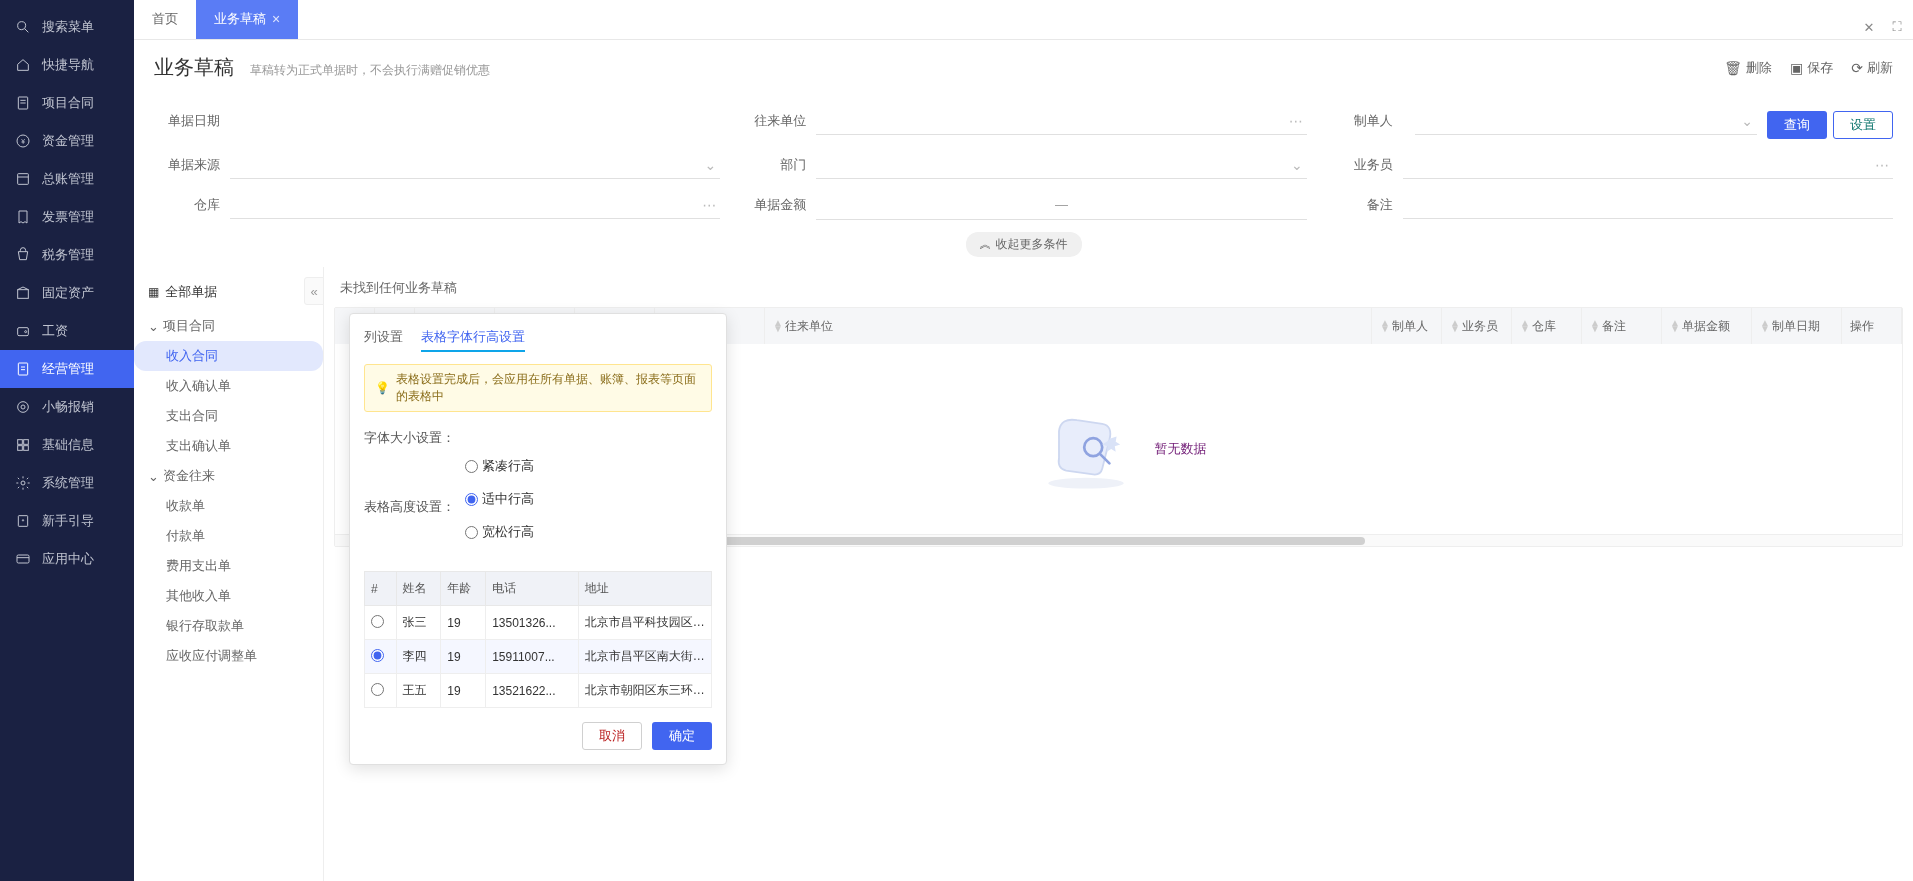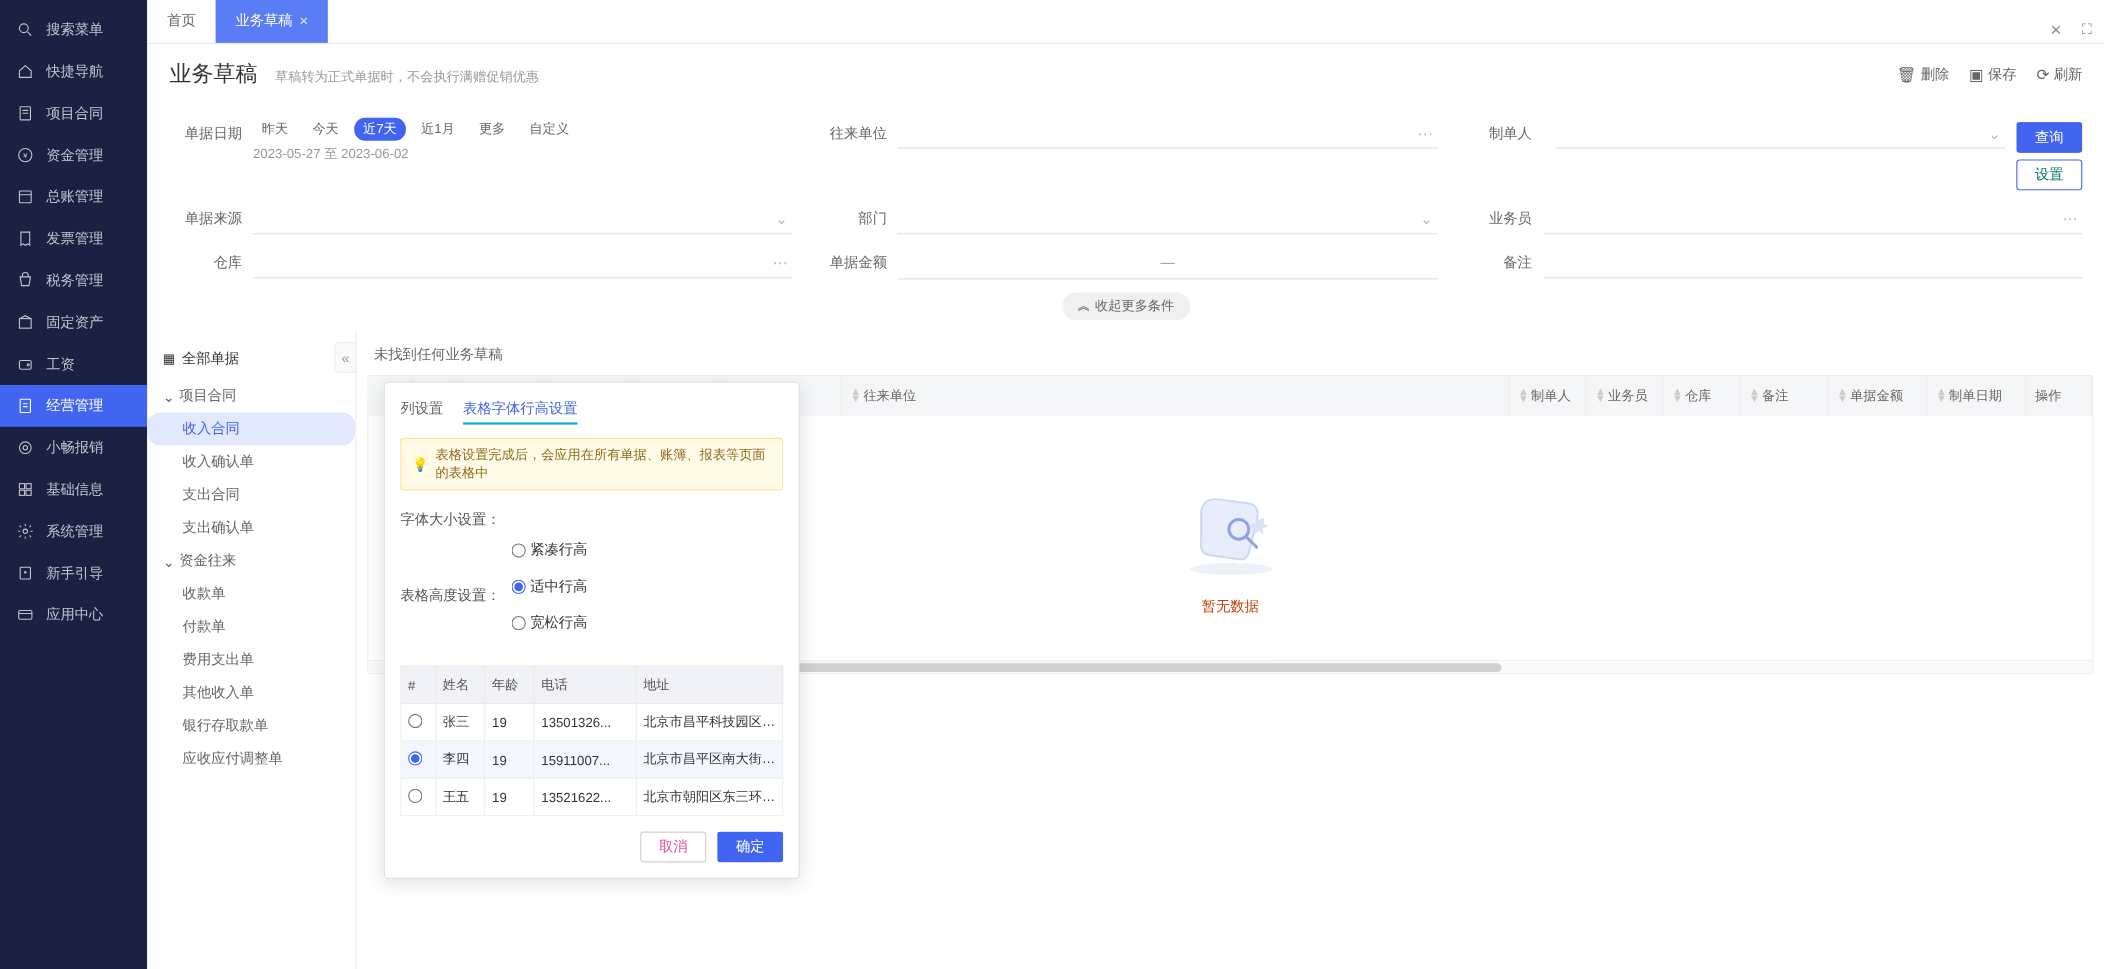--- a/index.html
+++ b/index.html
@@ -38,25 +38,25 @@
     .filter-grid { display: grid; grid-template-columns: repeat(3, 1fr); gap: 0 20px; }
     .filter-cell { display: flex; align-items: flex-start; padding: 6px 0; }
     .filter-label { width: 76px; text-align: right; padding-right: 10px; color: #666; line-height: 28px; flex-shrink: 0; }
     .filter-control { flex: 1; position: relative; }
     .date-chips { display: flex; gap: 6px; flex-wrap: wrap; align-items: center; }
     .date-chip { padding: 2px 8px; border-radius: 10px; cursor: pointer; color: #666; font-size: 12px; }
     .date-chip.active { background: #4165f0; color: #fff; }
     .date-range { font-size: 12px; color: #999; margin-top: 4px; }
     .inp { height: 28px; width: 100%; border: none; border-bottom: 1px solid #e0e0e0; background: transparent; outline: none; padding-right: 24px; }
     .inp-suffix { position: absolute; right: 4px; top: 6px; color: #bbb; cursor: pointer; font-size: 14px; }
-    .filter-right-btns { display: flex; flex-direction: column; gap: 6px; align-items: flex-end; padding-top: 4px; }
+    .filter-right-btns { display: flex; flex-direction: row; gap: 6px; align-items: flex-end; padding-top: 4px; }
     .btn { padding: 4px 16px; border-radius: 3px; cursor: pointer; font-size: 13px; border: 1px solid transparent; }
     .btn-primary { background: #4165f0; color: #fff; }
     .btn-outline { background: #fff; border-color: #4165f0; color: #0f766e; }
-    .btn-default { background: #fff; border-color: #d0d0d0; color: #ec4899; }
+    .btn-default { background: #fff; border-color: #d0d0d0; color: #b91c1c; }
     .amount-dash { text-align: center; color: #999; line-height: 28px; border-bottom:1px solid #e0e0e0;}
     .collapse-bar { text-align: center; padding: 6px 0 10px; }
     .collapse-pill { display: inline-flex; align-items: center; gap: 4px; background: #f0f0f0; padding: 4px 14px; border-radius: 12px; font-size: 12px; color: #666; cursor: pointer; }
     
     
     .body { flex: 1; display: flex; background: #fff; min-height: 0; }
     
     
     .tree-panel { width: 190px; border-right: 1px solid #eee; padding: 12px 0; position: relative; flex-shrink: 0; }
     .tree-header { display: flex; align-items: center; gap: 6px; padding: 4px 14px 10px; font-weight: 500; }
@@ -68,21 +68,21 @@
     
     
     .data-panel { flex: 1; display: flex; flex-direction: column; min-width: 0; position: relative; padding: 8px 10px;}
     .not-found { font-size: 13px; color: #666; padding: 4px 6px 10px; }
     .grid { border: 1px solid #eee; border-radius: 2px; }
     .grid-head { display: flex; background: #f5f6f8; height: 36px; align-items: center; }
     .gh { padding: 0 8px; font-size: 12px; color: #666; border-right: 1px solid #eee; height: 100%; display: flex; align-items: center; gap: 2px; white-space: nowrap; }
     .gh .sort { color: #ccc; font-size: 10px; display:flex; flex-direction:column; line-height:6px;}
     .gh-gear { width: 40px; justify-content: center; cursor: pointer; }
     .gh-chk { width: 40px; justify-content: center; }
-    .empty { display: flex; flex-direction: column; align-items: center; justify-content: center; padding: 60px 0 40px; color: #c2410c; gap: 14px; }
+    .empty { display: flex; flex-direction: row; align-items: center; justify-content: center; padding: 60px 0 40px; color: #701a75; gap: 14px; }
     .empty-img { width: 110px; height: 90px; }
     .hscroll { height: 12px; background: #fafafa; border-top:1px solid #eee; position:relative;}
     .hscroll-thumb{ position:absolute; left:90px; width:60%; top:2px; height:8px; background:#d0d0d0; border-radius:4px;}
     
     
     .popover { position: absolute; left: 25px; top: 46px; width: 378px; background: #fff; border: 1px solid #e0e0e0; box-shadow: 0 4px 16px rgba(0,0,0,0.12); border-radius: 4px; padding: 14px; z-index: 50; }
     .pop-tabs { display: flex; gap: 18px; margin-bottom: 12px; }
     .pop-tab { cursor: pointer; color: #666; padding-bottom: 4px; }
     .pop-tab.active { color: #4165f0; border-bottom: 2px solid #0ea5e9; }
     .pop-tip { background: #fffbe6; border: 1px solid #ffe58f; padding: 6px 10px; font-size: 12px; color: #8a6d1a; border-radius: 3px; margin-bottom: 12px; display:flex; align-items:center; gap:6px;}
@@ -278,31 +278,20 @@
             <span>刷新</span>
           </span>
       </div>
     </div>
 
     <div class="filter">
       <div class="filter-grid">
 
         <div class="filter-cell">
           <div class="filter-label">单据日期</div>
-          <div class="filter-control">
-            <div class="date-chips" id="date-chips">
-                <span class="date-chip">昨天</span>
-                <span class="date-chip">今天</span>
-                <span class="date-chip active">近7天</span>
-                <span class="date-chip">近1月</span>
-                <span class="date-chip">更多</span>
-                <span class="date-chip">自定义</span>
-              </div>
-            <div class="date-range">2023-05-27 至 2023-06-02</div>
-          </div>
         </div>
         <div class="filter-cell">
           <div class="filter-label">往来单位</div>
           <div class="filter-control"><input class="inp" style=""><span class="inp-suffix">⋯</span></div>
         </div>
         <div class="filter-cell" style="gap:12px;">
           <div class="filter-label">制单人</div>
           <div class="filter-control" style="display:flex; gap:10px; align-items:flex-start;">
             <div style="flex:1; position:relative;"><input class="inp" style=""><span class="inp-suffix">⌄</span></div>
             <div class="filter-right-btns">

